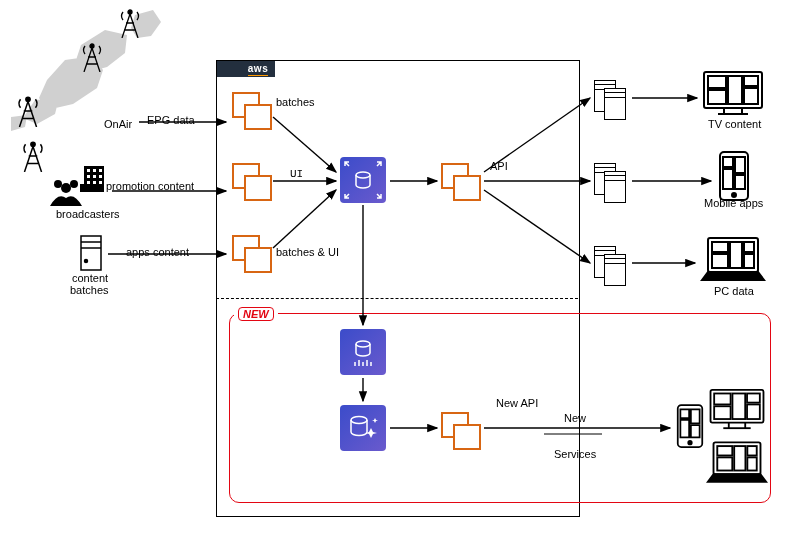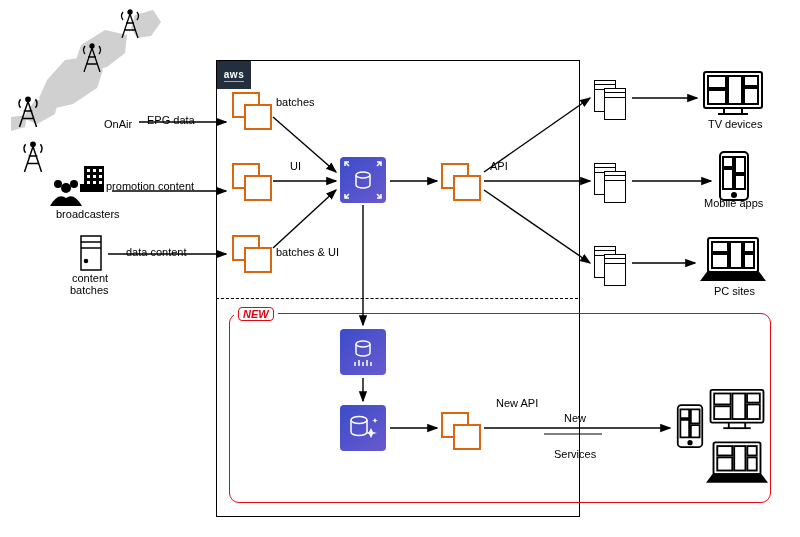--- a/index.html
+++ b/index.html
@@ -1,19 +1,19 @@
 <!DOCTYPE html>
 <html><head>
 <meta charset="utf-8">
 <style>
   body { margin:0; font-family: Arial, sans-serif; font-size:11px; color:#000; background:#fff; }
   .stage { position:relative; width:800px; height:537px; }
   .label { position:absolute; font-size:11px; }
   .aws-box { position:absolute; left:216px; top:60px; width:362px; height:455px; border:1px solid #000; }
-  .aws-tag { position:absolute; left:217px; top:61px; width:34px; height:28px; background:#232f3e; display:flex; align-items:center; justify-content:center; }
+  .aws-tag { position:absolute; left:217px; top:61px; width:34px; height:16px; background:#232f3e; display:flex; align-items:center; justify-content:center;padding-left:24px; }
   .aws-tag span { color:#fff; font-size:10px; font-weight:bold; border-bottom:1.5px solid #ff9900; padding-bottom:1px; letter-spacing:0.5px; }
   .dash { position:absolute; left:216px; top:298px; width:362px; height:0; border-top:1.4px dashed #000; }
   .new-box { position:absolute; left:229px; top:313px; width:540px; height:188px; border:1.5px solid #e30613; border-radius:10px; }
   .new-tag { position:absolute; left:234px; top:308px; background:#fff; padding:0 4px; }
   .new-tag span { color:#e30613; font-weight:bold; font-style:italic; font-size:11px; border:1.5px solid #e30613; border-radius:4px; padding:0 4px; }
   svg { display:block; }
 
   .docpair { position:absolute; width:40px; height:36px; }
   .docpair .d { position:absolute; width:24px; height:22px; border:2px solid #d86613; background:#fff; }
   .docpair .d1 { left:0; top:0; }
@@ -104,39 +104,39 @@
 <svg style="position:absolute;left:80px;top:235px;width:22px;height:36px;" viewBox="0 0 22 36">
       <g stroke="#000" stroke-width="1.5" fill="#fff">
         <rect x="1" y="1" width="20" height="34"></rect>
         <line x1="1" y1="7" x2="21" y2="7"></line>
         <line x1="1" y1="13" x2="21" y2="13"></line>
         <circle cx="6" cy="26" r="1.5" fill="#000"></circle>
       </g>
     </svg>
 <span class="label" style="left:72px;top:272px;">content</span>
 <span class="label" style="left:70px;top:284px;">batches</span>
-<span class="label" style="left:126px;top:246px;">data content</span>
+<span class="label" style="left:126px;top:246px;">apps content</span>
 
 <div class="aws-box"></div>
 <div class="aws-tag">
       <span>aws</span>
     </div>
 <div class="dash"></div>
 
 <div class="docpair" style="left:232px;top:92px;">
       <div class="d d1"></div>
       <div class="d d2"></div>
     </div>
 <span class="label" style="left:276px;top:96px;text-align:center;">batches</span>
 
 <div class="docpair" style="left:232px;top:163px;">
       <div class="d d1"></div>
       <div class="d d2"></div>
     </div>
-<span class="label" style="left:290px;top:160px;">UI</span>
+<span class="label" style="left:290px;top:168px;font-family:Liberation Mono, monospace;">UI</span>
 
 <div class="docpair" style="left:232px;top:235px;">
       <div class="d d1"></div>
       <div class="d d2"></div>
     </div>
 <span class="label" style="left:276px;top:246px;">batches &amp; UI</span>
 
 <div class="blue-svc" style="left:340px;top:157px;">
   <svg width="40" height="40" viewBox="0 0 40 40">
         <ellipse cx="20" cy="15" rx="7" ry="3"></ellipse>
@@ -195,21 +195,21 @@
         <line x1="22" y1="38" x2="22" y2="44"></line>
         <line x1="40" y1="38" x2="40" y2="44"></line>
         <line x1="16" y1="44" x2="46" y2="44"></line>
         <rect x="6" y="6" width="18" height="12"></rect>
         <rect x="6" y="20" width="18" height="14"></rect>
         <rect x="26" y="6" width="14" height="28"></rect>
         <rect x="42" y="6" width="14" height="10"></rect>
         <rect x="42" y="18" width="14" height="16"></rect>
       </g>
     </svg>
-<span class="label" style="left:708px;top:118px;">TV devices</span>
+<span class="label" style="left:708px;top:118px;">TV content</span>
 
 <svg class="device" style="left:718px;top:150px;width:32px;height:52px;" viewBox="0 0 32 52">
       <g stroke="#000" stroke-width="2" fill="#fff">
         <rect x="2" y="2" width="28" height="48" rx="4"></rect>
         <circle cx="16" cy="45" r="2" fill="#000"></circle>
         <rect x="5" y="7" width="10" height="10"></rect>
         <rect x="17" y="7" width="10" height="16"></rect>
         <rect x="5" y="19" width="10" height="20"></rect>
         <rect x="17" y="25" width="10" height="14"></rect>
       </g>
@@ -220,21 +220,21 @@
       <g stroke="#000" stroke-width="2" fill="#fff">
         <rect x="8" y="2" width="50" height="34" rx="2"></rect>
         <path d="M2 44 L8 36 H58 L64 44 Z" fill="#000"></path>
         <rect x="12" y="6" width="16" height="10"></rect>
         <rect x="12" y="18" width="16" height="14"></rect>
         <rect x="30" y="6" width="12" height="26"></rect>
         <rect x="44" y="6" width="10" height="10"></rect>
         <rect x="44" y="18" width="10" height="14"></rect>
       </g>
     </svg>
-<span class="label" style="left:714px;top:285px;">PC sites</span>
+<span class="label" style="left:714px;top:285px;">PC data</span>
 
 <svg class="device" style="left:708px;top:388px;width:58px;height:42px;" viewBox="0 0 62 46">
       <g stroke="#000" stroke-width="2" fill="#fff">
         <rect x="2" y="2" width="58" height="36" rx="2"></rect>
         <line x1="22" y1="38" x2="22" y2="44"></line>
         <line x1="40" y1="38" x2="40" y2="44"></line>
         <line x1="16" y1="44" x2="46" y2="44"></line>
         <rect x="6" y="6" width="18" height="12"></rect>
         <rect x="6" y="20" width="18" height="14"></rect>
         <rect x="26" y="6" width="14" height="28"></rect>

